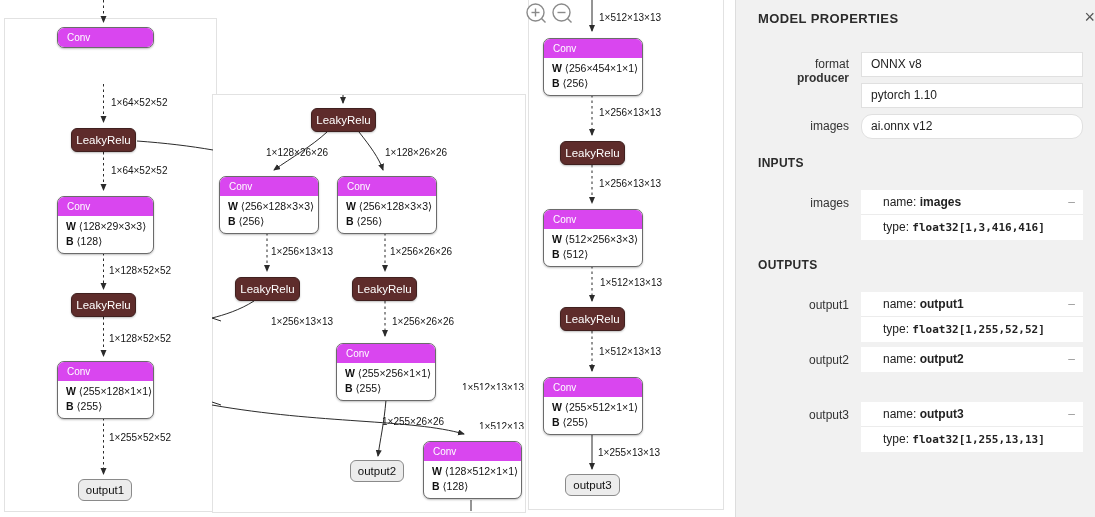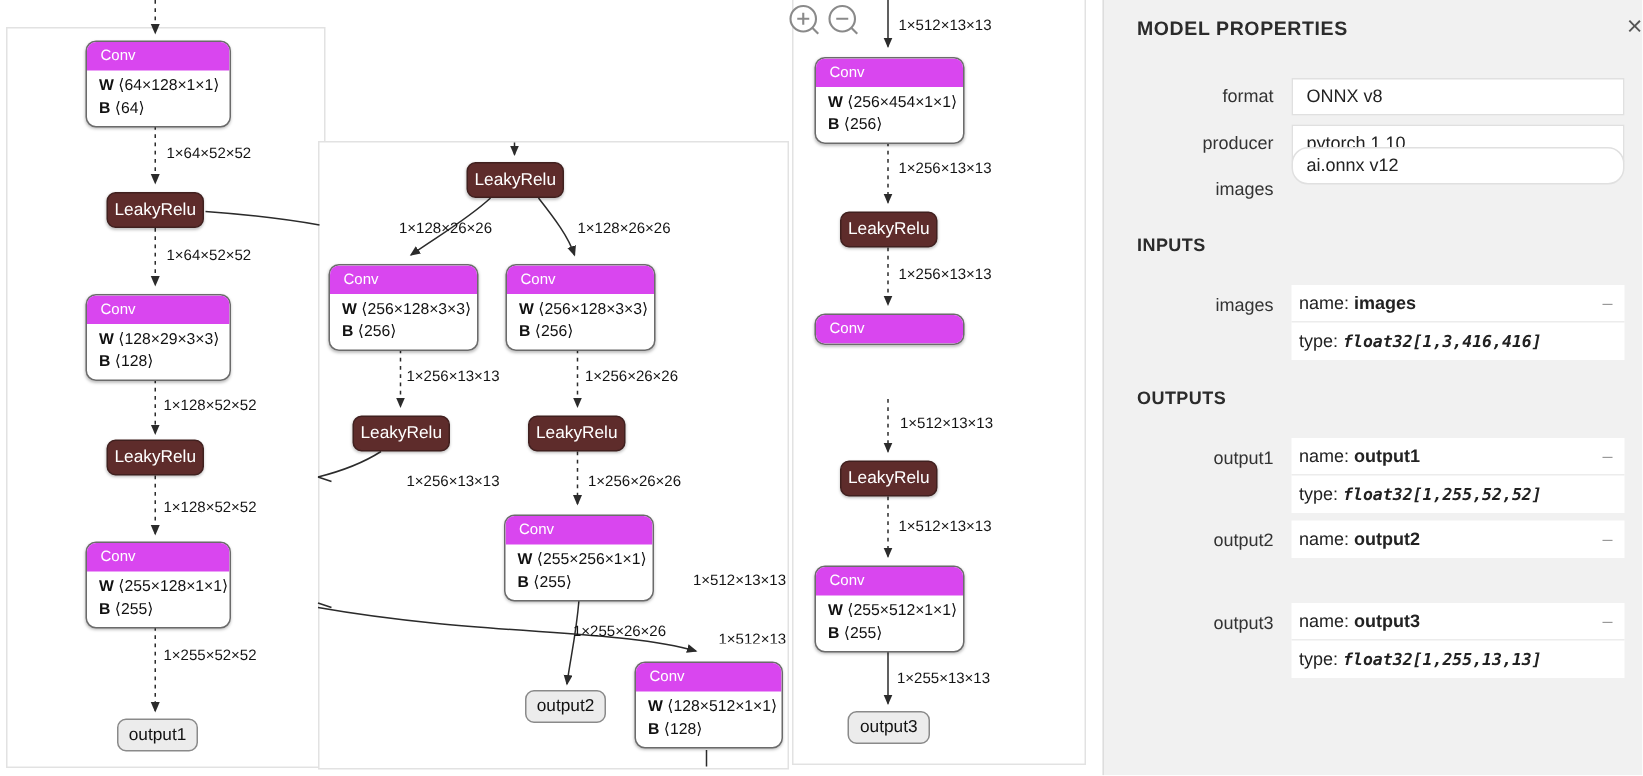--- a/index.html
+++ b/index.html
@@ -26,25 +26,25 @@
   
   #sidebar{position:absolute;left:735px;top:0;width:376px;height:517px;background:#f1f1f1;
            border-left:1px solid #ddd;z-index:5;box-sizing:border-box;}
   .sb-title{position:absolute;left:22px;top:11px;font-size:13px;font-weight:bold;color:#2b2b2b;letter-spacing:.4px;}
   .sb-close{position:absolute;right:16px;top:8px;font-size:18px;color:#555;cursor:pointer;line-height:18px;}
   .sb-label{position:absolute;left:0;width:113px;text-align:right;font-size:12px;color:#333;height:16px;}
   .sb-input{position:absolute;left:125px;width:222px;height:25px;background:#fff;border:1px solid #e0e0e0;
             box-sizing:border-box;font-size:12px;color:#222;line-height:23px;padding-left:9px;}
   .sb-head{position:absolute;left:22px;font-size:12px;font-weight:bold;color:#2b2b2b;letter-spacing:.3px;}
   .iobox{position:absolute;left:125px;width:222px;background:#fff;}
-  .iorow{position:relative;height:25px;font-size:12px;color:#222;line-height:25px;padding-left:5px;
+  .iorow{position:relative;height:25px;font-size:12px;color:#222;line-height:25px;padding-left:22px;
          border-bottom:1px solid #ececec;box-sizing:border-box;white-space:nowrap;overflow:hidden;}
   .iorow:last-child{border-bottom:none;}
   .ioname{font-weight:bold;}
-  .iotype{font-family:"DejaVu Sans Mono",monospace;font-weight:bold;font-size:11px;font-style:italic;}
+  .iotype{font-family:"DejaVu Sans Mono",monospace;font-weight:bold;font-size:11px;}
   .minus{position:absolute;right:8px;top:0;color:#999;font-size:12px;cursor:pointer;}
 </style>
 </head>
 <body>
 
 <div id="app">
   <div id="graph">
 
     <div class="card" style="left:4px;top:18px;width:211px;height:492px;"></div>
     <div class="card" style="left:212px;top:94px;width:312px;height:417px;"></div>
@@ -96,24 +96,20 @@
       <line x1="11.5" y1="7.5" x2="11.5" y2="15.5" stroke="#8a8a8a" stroke-width="1.4"></line>
     </svg>
     <svg class="zoombtn" style="left:550px;top:1px;" viewBox="0 0 24 24">
       <circle cx="11.5" cy="11.5" r="8.5" stroke="#8a8a8a" stroke-width="1.4" fill="#fff"></circle>
       <line x1="17.5" y1="17.5" x2="21.5" y2="21.5" stroke="#8a8a8a" stroke-width="1.4"></line>
       <line x1="7.5" y1="11.5" x2="15.5" y2="11.5" stroke="#8a8a8a" stroke-width="1.4"></line>
     </svg>
 
     <div class="node" style="left:57px;top:27px;width:95px;">
       <div class="node-header">Conv</div>
-      <div class="node-body">
-        <div class="param"><span class="pk">W</span> <span>⟨64×128×1×1⟩</span></div>
-        <div class="param"><span class="pk">B</span> <span>⟨64⟩</span></div>
-      </div>
     </div>
     <div class="lrelu" style="left:71px;top:128px;">LeakyRelu</div>
     <div class="node" style="left:57px;top:196px;width:95px;">
       <div class="node-header">Conv</div>
       <div class="node-body">
         <div class="param"><span class="pk">W</span> <span>⟨128×29×3×3⟩</span></div>
         <div class="param"><span class="pk">B</span> <span>⟨128⟩</span></div>
       </div>
     </div>
     <div class="lrelu" style="left:71px;top:293px;">LeakyRelu</div>
@@ -162,20 +158,24 @@
     <div class="node" style="left:543px;top:38px;width:98px;">
       <div class="node-header">Conv</div>
       <div class="node-body">
         <div class="param"><span class="pk">W</span> <span>⟨256×454×1×1⟩</span></div>
         <div class="param"><span class="pk">B</span> <span>⟨256⟩</span></div>
       </div>
     </div>
     <div class="lrelu" style="left:560px;top:141px;">LeakyRelu</div>
     <div class="node" style="left:543px;top:209px;width:98px;">
       <div class="node-header">Conv</div>
+      <div class="node-body">
+        <div class="param"><span class="pk">W</span> <span>⟨512×256×3×3⟩</span></div>
+        <div class="param"><span class="pk">B</span> <span>⟨512⟩</span></div>
+      </div>
     </div>
     <div class="lrelu" style="left:560px;top:307px;">LeakyRelu</div>
     <div class="node" style="left:543px;top:377px;width:98px;">
       <div class="node-header">Conv</div>
       <div class="node-body">
         <div class="param"><span class="pk">W</span> <span>⟨255×512×1×1⟩</span></div>
         <div class="param"><span class="pk">B</span> <span>⟨255⟩</span></div>
       </div>
     </div>
     <div class="outpill" style="left:565px;top:474px;width:55px;">output3</div>
@@ -201,24 +201,24 @@
     <div class="elabel" style="left:599px;top:346px;">1×512×13×13</div>
     <div class="elabel" style="left:598px;top:447px;">1×255×13×13</div>
   </div>
 
   <div id="sidebar">
     <div class="sb-title">MODEL PROPERTIES</div>
     <div class="sb-close">×</div>
 
     <div class="sb-label" style="top:57px;">format</div>
     <div class="sb-input" style="top:52px;">ONNX v8</div>
-    <div class="sb-label" style="top:88px;">producer</div>
+    <div class="sb-label" style="top:71px;font-weight:bold;">producer</div>
     <div class="sb-input" style="top:83px;">pytorch 1.10</div>
     <div class="sb-label" style="top:119px;">images</div>
-    <div class="sb-input" style="top:98px;border-radius:11px;">ai.onnx v12</div>
+    <div class="sb-input" style="top:114px;border-radius:11px;">ai.onnx v12</div>
 
     <div class="sb-head" style="top:156px;">INPUTS</div>
 
     <div class="sb-label" style="top:196px;">images</div>
     <div class="iobox" style="top:190px;">
       <div class="iorow">
         <span>name:</span> <span class="ioname">images</span>
         <span class="minus">–</span>
       </div>
       <div class="iorow">

